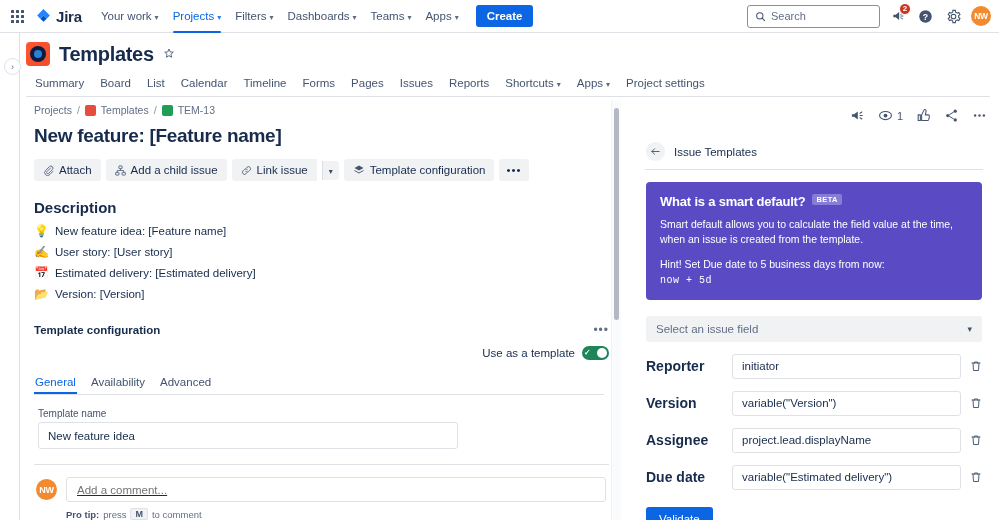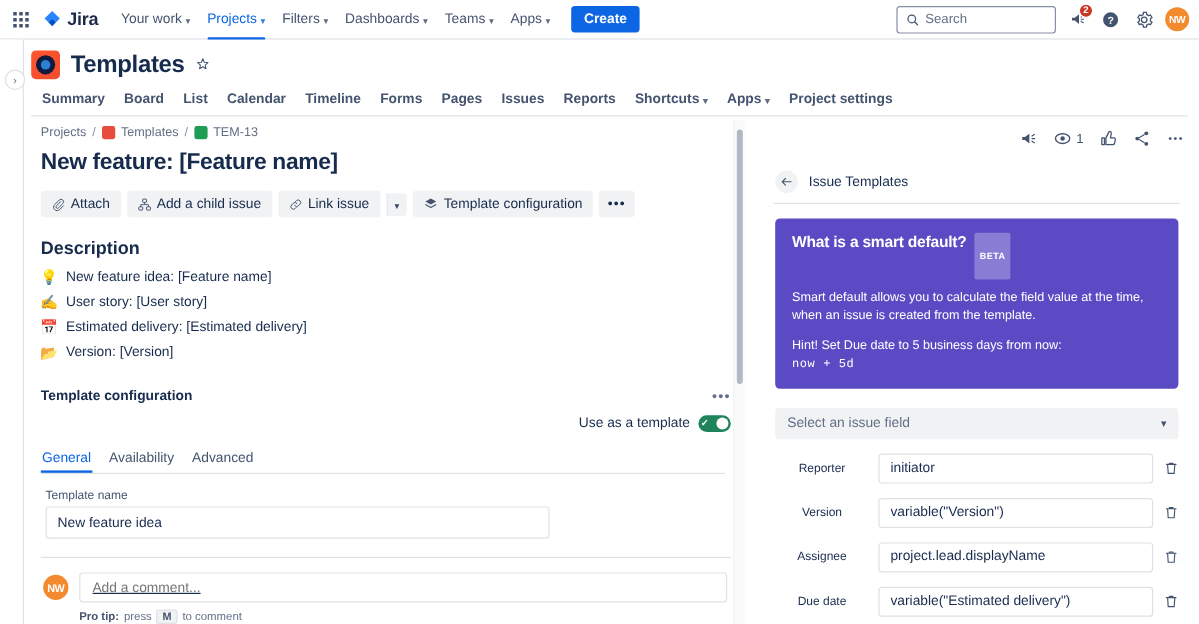--- a/index.html
+++ b/index.html
@@ -103,21 +103,21 @@
     border-radius:50%; background:#2b7fd4;
   }
   .proj-name { font-size: 20px; font-weight: 600; color: #172b4d; letter-spacing: -.3px; }
   .star-icon { font-size: 12px; color: #44546f; cursor: pointer; }
 
   .proj-tabs {
     display: flex; align-items: center; gap: 0px; margin-top: 6px;
     border-bottom: 1px solid #dfe1e6; padding-left: 1px; width: 964px;
   }
   .ptab {
-    font-size: 11.5px; color: #44546f; font-weight: 700;
+    font-size: 11.5px; color: #44546f; font-weight: 400;
     padding: 5px 8px 7px 8px; cursor: pointer; display:flex; align-items:center; gap:3px;
     white-space: nowrap;
   }
 
   
   .main-col {
     position: absolute; left: 21px; top: 100px; width: 596px; bottom: 0;
     overflow: hidden; padding-left: 5px;
   }
   .breadcrumb { display: flex; align-items: center; gap: 5px; font-size: 10.5px; color: #626f86; padding: 4px 0 0 8px; }
@@ -236,36 +236,36 @@
   .rp-divider { border-top: 1px solid #dfe1e6; margin: 8px 16px 0 16px; }
 
   .smart-card {
     margin: 12px 17px 0 17px; background: #5a4bc4; border-radius: 4px;
     padding: 12px 14px 14px 14px; color: #fff;
   }
   .sc-title-row { display:flex; align-items:flex-start; gap: 7px; }
   .sc-title { font-size: 13px; font-weight: 700; letter-spacing: -.2px; }
   .beta {
     background: rgba(255,255,255,.28); font-size: 7.5px; font-weight: 700;
-    padding: 15px 4px; border-radius: 2px; letter-spacing: .4px;
+    padding: 1px 4px; border-radius: 2px; letter-spacing: .4px;
   }
   .sc-body { font-size: 10.5px; line-height: 1.45; margin-top: 8px; }
   .sc-hint { font-size: 10.5px; line-height: 1.45; margin-top: 10px; }
   .sc-code { font-family: "Liberation Mono", monospace; font-size: 10px; margin-top: 2px; letter-spacing: .5px; }
 
   .select-field {
     margin: 16px 17px 0 17px; height: 26px; background: #f1f2f4;
     border-radius: 3px; display: flex; align-items: center; justify-content: space-between;
     padding: 0 10px; cursor: pointer;
   }
   .select-field .ph { font-size: 11.5px; color: #626f86; }
   .select-field .cd { font-size: 9px; color: #44546f; }
 
   .frow { display: flex; align-items: center; margin: 12px 17px 0 17px; gap: 8px; }
-  .flabel { font-size: 10px; color: #172b4d; font-weight: 400; width: 78px; flex-shrink: 0; text-align: center; }
+  .flabel { font-size: 14px; color: #172b4d; font-weight: 700; width: 78px; flex-shrink: 0; }
   .finput {
     flex: 1; height: 25px; border: 1px solid #dfe1e6; border-radius: 3px;
     font-size: 11.5px; color: #172b4d; padding: 0 9px; background: #fff;
     font-family: "Liberation Sans", sans-serif;
   }
   .trash { width: 13px; flex-shrink: 0; cursor: pointer; color: #44546f; display:flex; justify-content:center; }
 
   .validate-btn {
     margin: 17px 0 0 17px; background: #0c66e4; color: #fff;
     border: none; border-radius: 3px; font-size: 11.5px; font-weight: 500;

